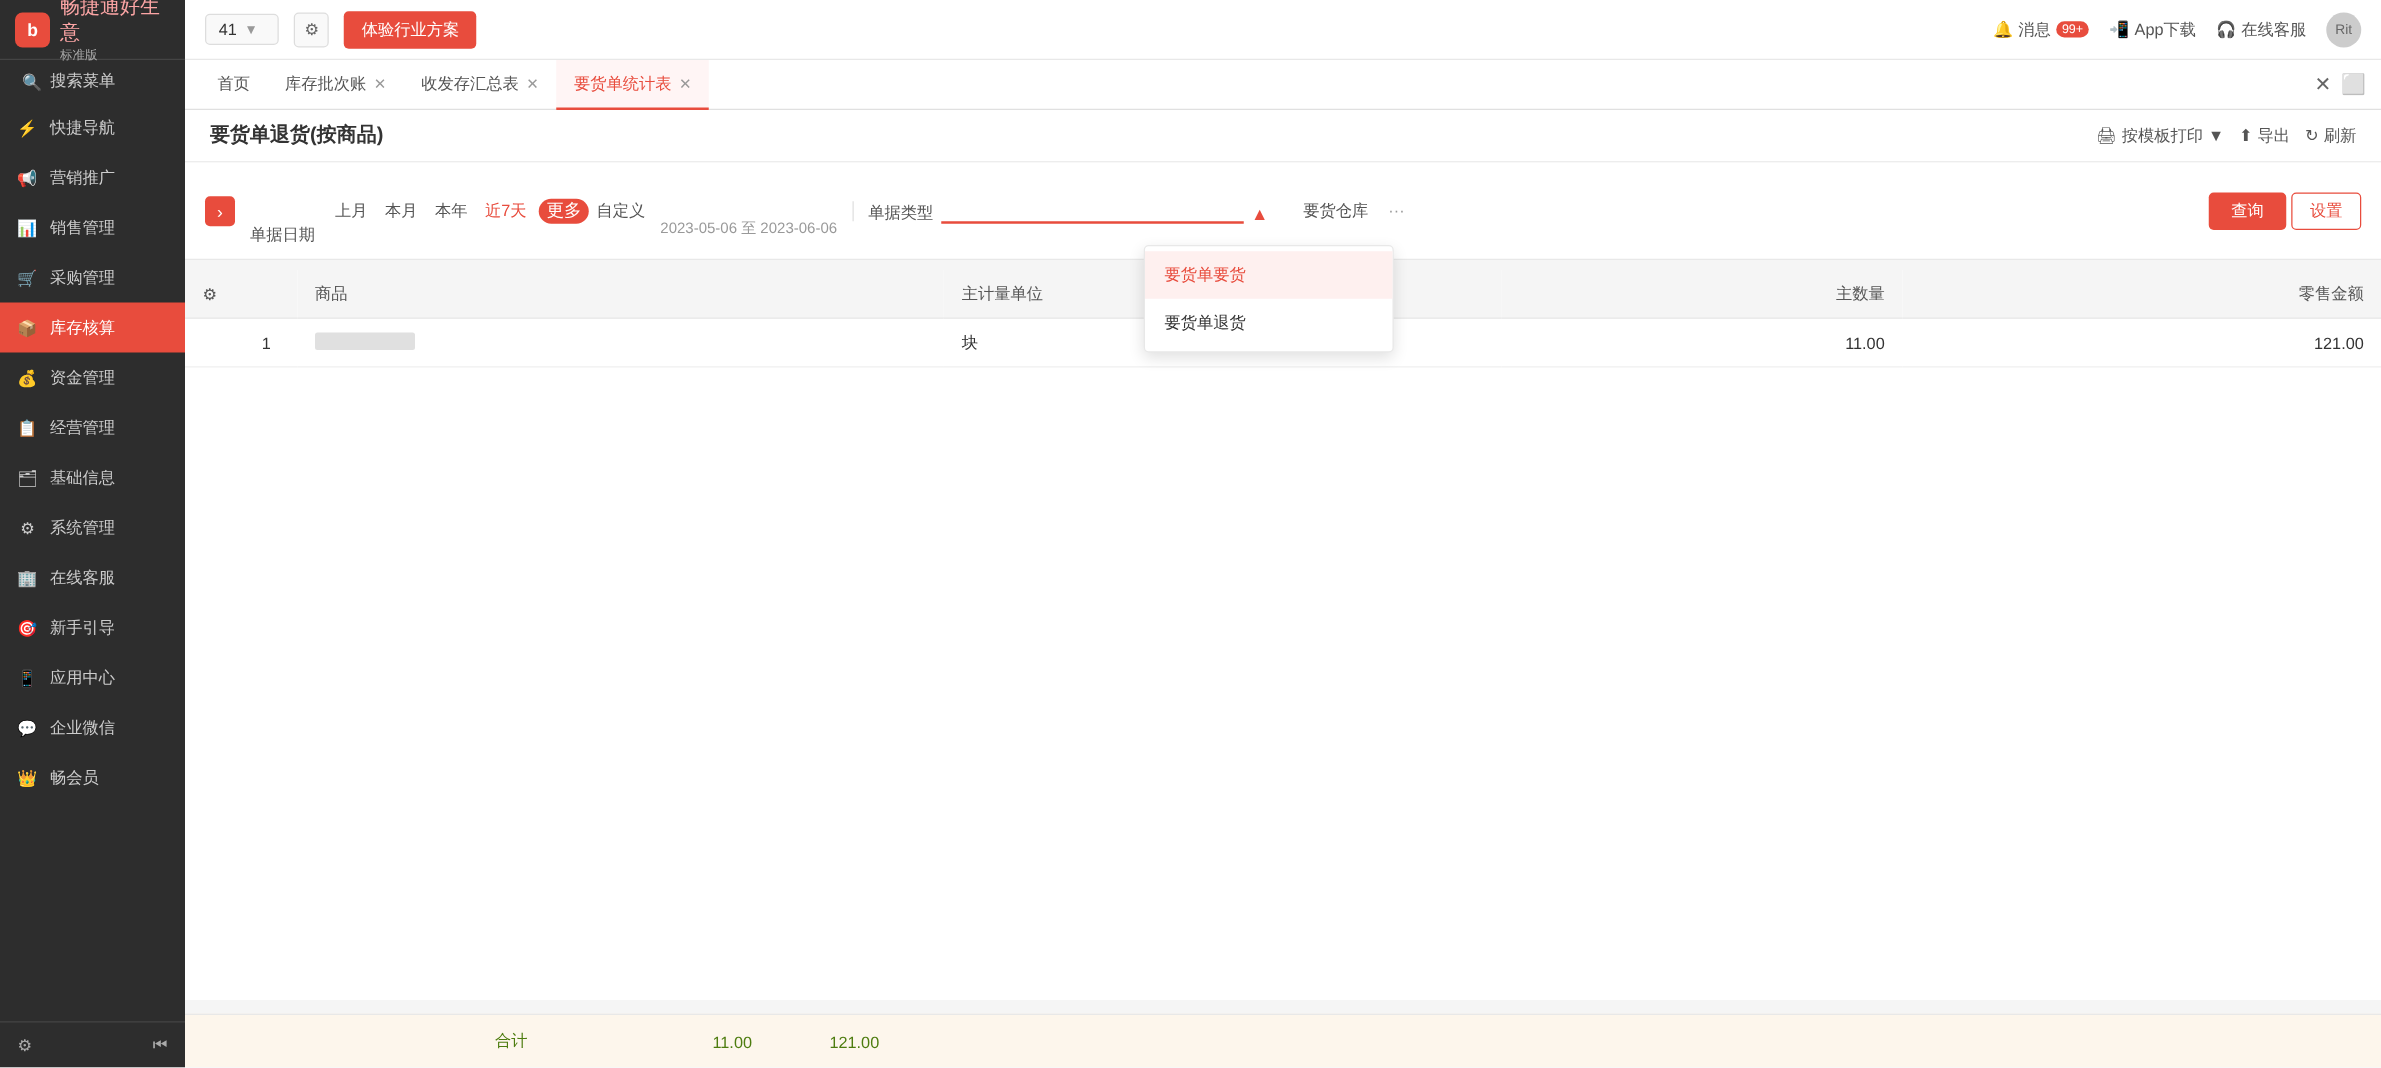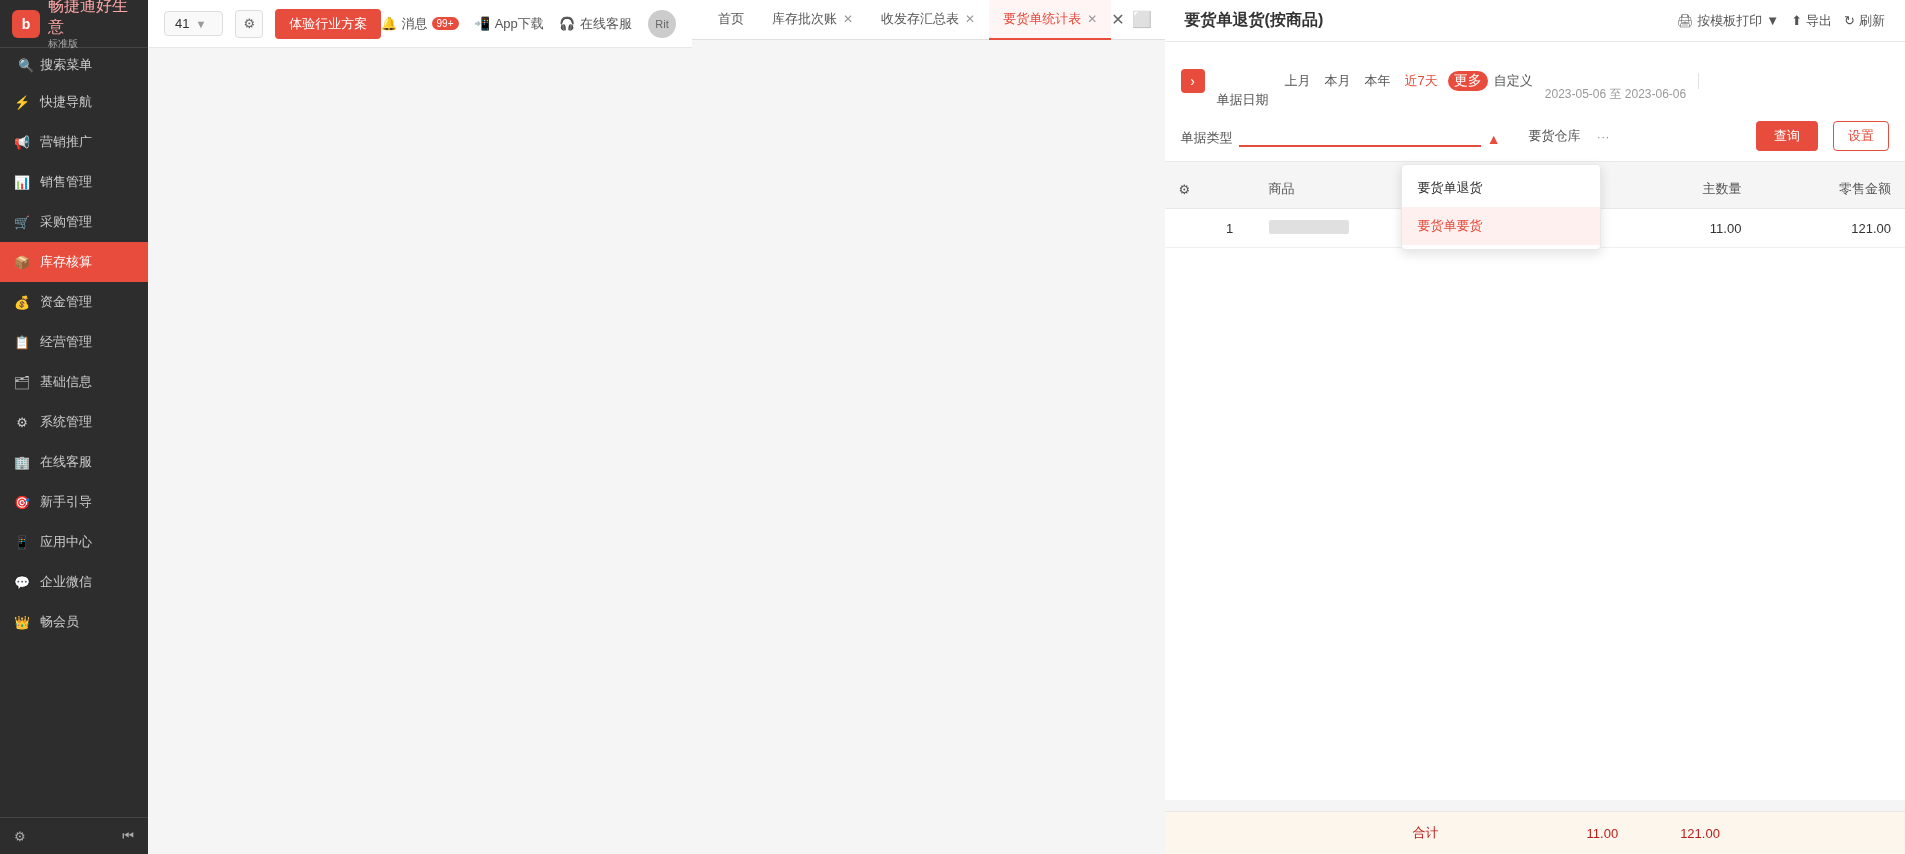--- a/index.html
+++ b/index.html
@@ -49,21 +49,21 @@
     .sidebar-footer .collapse-icon { color: #aaa; cursor: pointer; }
 
     
     .sidebar-nav::-webkit-scrollbar { width: 4px; }
     .sidebar-nav::-webkit-scrollbar-thumb { background: #555; }
 
     
     .main {
       flex: 1;
       display: flex;
-      flex-direction: row;
+      flex-direction: column;
       background: #f5f5f5;
       overflow: hidden;
     }
 
     
     .top-header {
       background: #fff;
       height: 48px;
       display: flex;
       align-items: center;
@@ -149,21 +149,21 @@
     .filter-divider { width: 1px; height: 16px; background: #e0e0e0; }
 
     
     .type-selector-wrap { display: flex; align-items: flex-end; gap: 6px; flex: 0 0 320px; position: relative; }
     .type-selector-label { color: #555; font-size: 13px; white-space: nowrap; }
     .type-selector-input { flex: 1; border: none; border-bottom: 2px solid #e84c3d; padding: 2px 6px; font-size: 13px; outline: none; color: #333; }
     .type-selector-arrow { color: #e84c3d; cursor: pointer; font-size: 14px; }
     .warehouse-label { color: #555; font-size: 13px; white-space: nowrap; margin-left: 16px; }
     .warehouse-dots { color: #999; cursor: pointer; margin-left: 4px; }
 
-    .filter-right { margin-left: auto; display: flex; gap: 15px; align-items: center; }
+    .filter-right { margin-left: auto; display: flex; gap: 4px; align-items: center; }
     .query-btn { background: #e84c3d; color: white; border: none; border-radius: 4px; padding: 6px 18px; cursor: pointer; font-size: 13px; }
     .setting-btn { border: 1px solid #e84c3d; color: #e84c3d; background: white; border-radius: 4px; padding: 5px 14px; cursor: pointer; font-size: 13px; }
 
     
     .type-dropdown {
       position: absolute;
       top: 38px;
       left: 220px;
       background: white;
       border: 1px solid #e8e8e8;
@@ -194,21 +194,21 @@
       padding: 10px 14px; font-size: 13px; color: #333; border-bottom: 1px solid #f0f0f0;
     }
     .data-table .center { text-align: center; }
     .data-table .number { text-align: right; }
 
     .col-seq { width: 50px; text-align: center; }
     .col-settings { width: 40px; text-align: center; }
 
     
     .table-footer {
-      background: #fdf6ec; border-top: 1px solid #e8e8e8; display: flex; align-items: center; padding: 12px 14px; font-size: 13px; color: #b91c1c; flex-shrink: 0; margin-top: 11px;
+      background: #fdf6ec; border-top: 1px solid #e8e8e8; display: flex; align-items: center; padding: 12px 14px; font-size: 13px; color: #4d7c0f; flex-shrink: 0; margin-top: 11px;
     }
 
     
     .blurred-text { background: #e0e0e0; border-radius: 2px; display: inline-block; height: 14px; }
   </style>
 </head>
 <body>
 
 <div class="sidebar">
   <div class="sidebar-logo">
@@ -380,22 +380,22 @@
         <div class="date-range">2023-05-06 至 2023-06-06</div>
 
         <div class="filter-divider"></div>
 
         <div class="type-selector-wrap" style="position:relative;">
           <span class="type-selector-label">单据类型</span>
           <input class="type-selector-input" type="text" value="" style="">
           <span class="type-selector-arrow">▲</span>
 
           <div class="type-dropdown">
+            <div class="dropdown-item selected">要货单要货</div>
             <div class="dropdown-item">要货单退货</div>
-            <div class="dropdown-item selected">要货单要货</div>
           </div>
         </div>
 
         <span class="warehouse-label">要货仓库</span>
         <span class="warehouse-dots">···</span>
 
         <div class="filter-right">
           <button class="query-btn">查询</button>
           <button class="setting-btn">设置</button>
         </div>

